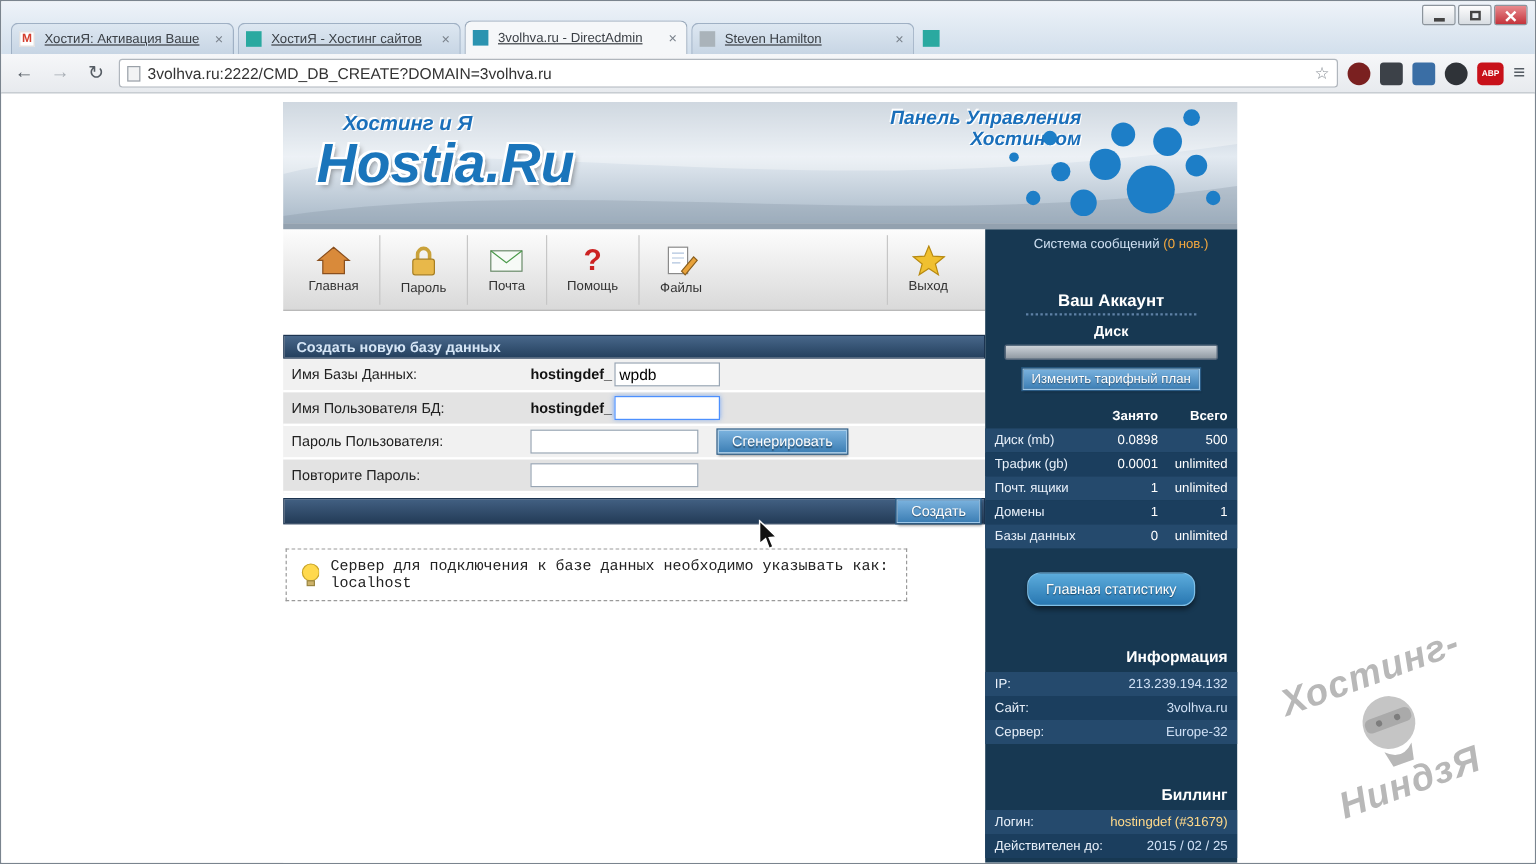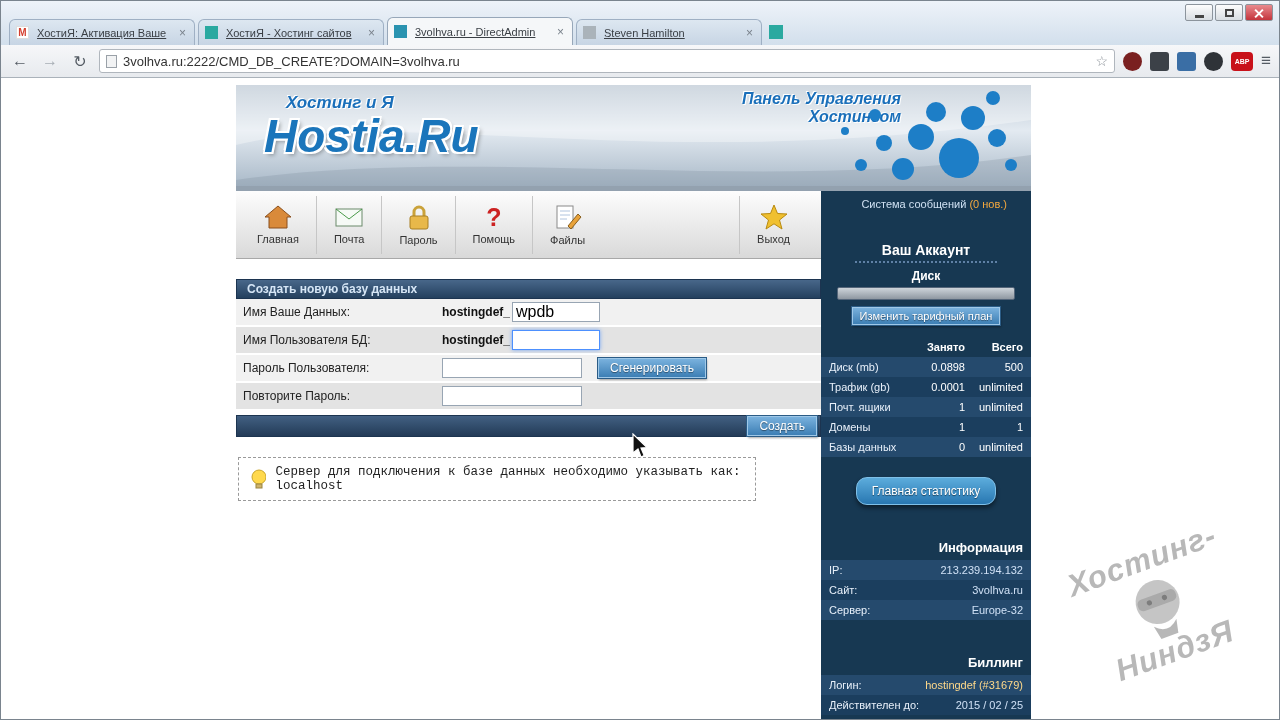--- a/index.html
+++ b/index.html
@@ -63,21 +63,21 @@
   .nav-label { font-size:11px; color:#333; margin-top:3px; }
   .help-q { font-size:25px; font-weight:bold; color:#cc2222; line-height:26px; }
 
   
   .form-title { margin-top:20px; height:20px; background:linear-gradient(#48678a,#24405e); border:1px solid #1c3450; color:#d6e6f6; font-size:12px; font-weight:bold; display:flex; align-items:center; padding:0 10px; }
   .frow { height:28px; display:flex; align-items:center; border-bottom:2px solid #fff; }
   .frow:nth-child(odd) { background:#f1f1f1; } .frow:nth-child(even) { background:#e3e3e3; }
   .flabel { width:206px; padding-left:7px; font-size:12px; color:#222; }
   .fvalue { display:flex; align-items:center; }
   .prefix { font-size:12px; font-weight:bold; color:#111; margin-right:2px; }
-  .finput { height:20px; border:1px solid #98a5b3; font-size:16px; padding:0 3px; font-family:"Liberation Sans",sans-serif; background:#fff; }
+  .finput { height:20px; border:1px solid #98a5b3; font-size:13px; padding:0 3px; font-family:"Liberation Sans",sans-serif; background:#fff; }
   .w-sm { width:88px; } .w-md { width:140px; }
   .focused { border:1px solid #4d90fe; box-shadow:0 0 4px rgba(77,144,254,.75); }
   .btn-blue { background:linear-gradient(#79b1dd,#3d7fb5); border:1px solid #9fc8e8; outline:1px solid #2b5c86; color:#fff; font-size:12px; padding:2px 11px; text-shadow:0 1px 1px rgba(0,0,0,.45); box-shadow:1px 2px 2px rgba(0,0,0,.35); cursor:pointer; font-family:"Liberation Sans",sans-serif; }
   .gen-btn { margin-left:16px; }
   .action-bar { margin-top:4px; height:22px; background:linear-gradient(#426082,#233b57); border:1px solid #1c3450; display:flex; align-items:center; justify-content:flex-end; padding-right:3px; }
   .hint { margin:20px 0 0 2px; width:518px; border:1px dashed #9a9a9a; background:#fff; display:flex; align-items:center; gap:9px; padding:7px 10px; font-size:12.5px; color:#222;font-family:Liberation Mono, monospace; }
 
   
   .sidebar { width:210px; background:#173852; color:#fff; font-size:11px; padding-bottom:10px; }
   .messages { text-align:right; padding:7px 24px 0 8px; color:#cfe0f2; }
@@ -206,32 +206,32 @@
         <div class="main">
 
           <div class="iconbar">
             <div class="nav-item">
               <svg width="30" height="26">
                   <path d="M15 2 L28 13 H24 V24 H6 V13 H2 Z" fill="#d98a3a" stroke="#8a4f1d"></path>
                 </svg>
               <span class="nav-label">Главная</span>
             </div>
             <div class="nav-item">
+              <svg width="26" height="27">
+                  <path d="M8 12 V8 a5 5 0 0 1 10 0 V12" fill="none" stroke="#caa23a" stroke-width="3"></path>
+                  <rect x="4" y="12" width="18" height="13" rx="2" fill="#e8b84a" stroke="#a87f22"></rect>
+                </svg>
+              <span class="nav-label">Пароль</span>
+            </div>
+            <div class="nav-item">
               <svg width="30" height="26">
                   <rect x="2" y="5" width="26" height="17" fill="#f6faf6" stroke="#6a8a6a"></rect>
                   <path d="M2 5 L15 15 L28 5" stroke="#4a9a4a" fill="none"></path>
                 </svg>
               <span class="nav-label">Почта</span>
-            </div>
-            <div class="nav-item">
-              <svg width="26" height="27">
-                  <path d="M8 12 V8 a5 5 0 0 1 10 0 V12" fill="none" stroke="#caa23a" stroke-width="3"></path>
-                  <rect x="4" y="12" width="18" height="13" rx="2" fill="#e8b84a" stroke="#a87f22"></rect>
-                </svg>
-              <span class="nav-label">Пароль</span>
             </div>
             <div class="nav-item">
               <span class="help-q">?</span>
               <span class="nav-label">Помощь</span>
             </div>
             <div class="nav-item">
               <svg width="28" height="27">
                   <rect x="3" y="2" width="16" height="22" fill="#fff" stroke="#8a8a8a"></rect>
                   <path d="M6 7h10M6 11h10M6 15h7" stroke="#b0c4de"></path>
                   <path d="M14 22 L24 10 l3 3 L17 25 Z" fill="#e8a23a" stroke="#8a5f1d"></path>
@@ -242,21 +242,21 @@
               <svg width="28" height="26">
                   <path d="M14 1 L17.5 9.5 L27 10 L19.5 16 L22 25 L14 19.8 L6 25 L8.5 16 L1 10 L10.5 9.5 Z" fill="#f0c030" stroke="#b88a10"></path>
                 </svg>
               <span class="nav-label">Выход</span>
             </div>
           </div>
 
           <div class="form-title">Создать новую базу данных</div>
           <div>
             <div class="frow">
-              <span class="flabel">Имя Ваше Данных:</span>
+              <span class="flabel">Имя Базы Данных:</span>
               <span class="fvalue">
                 <b class="prefix">hostingdef_</b>
                 <input class="finput w-sm" type="text" value="wpdb" style="">
               </span>
             </div>
             <div class="frow">
               <span class="flabel">Имя Пользователя БД:</span>
               <span class="fvalue">
                 <b class="prefix">hostingdef_</b>
                 <input class="finput w-sm focused" type="text" value="" style="">

